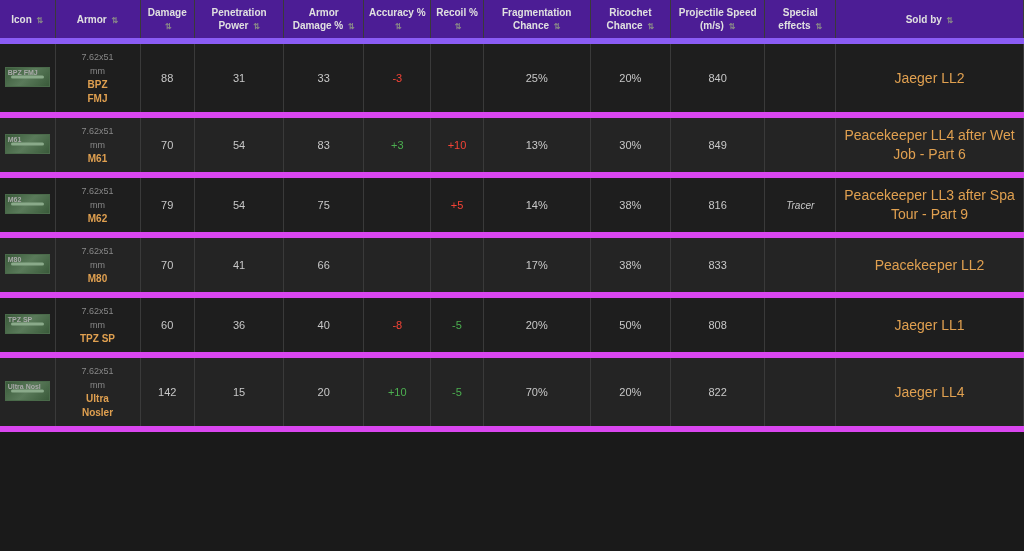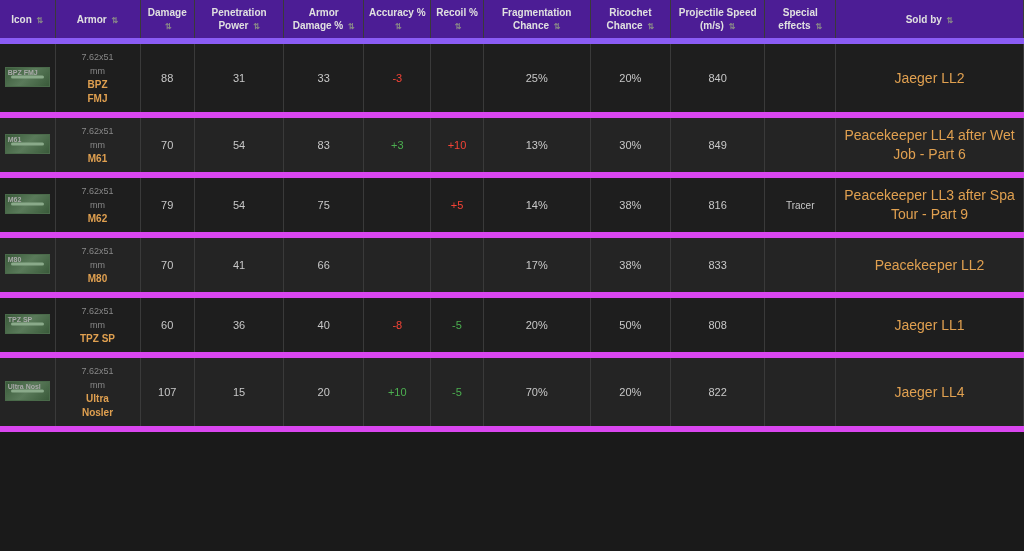--- a/index.html
+++ b/index.html
@@ -93,20 +93,21 @@
     .positive { color: #4caf50; }
     .negative { color: #f44336; }
     .sold-by-cell {
       font-size: 14px;
       color: #e0a050;
       line-height: 1.4;
     }
     .special-cell {
       font-size: 10px;
       color: #c8c8c8;
+      font-style: italic;
     }
     
     .watermark {
       position: fixed;
       top: 50px;
       left: 0;
       width: 100%;
       text-align: center;
       font-size: 80px;
       font-weight: 900;
@@ -244,21 +245,21 @@
           <td><span class="positive">-5</span></td>
           <td>20%</td>
           <td>50%</td>
           <td>808</td>
           <td class="special-cell"></td>
           <td class="sold-by-cell">Jaeger LL1</td>
         </tr>
         <tr>
           <td class="icon-cell"><div class="icon-img"><div style="position: absolute; top: 1px; left: 2px; font-size: 7px; color: rgb(170, 170, 170); font-weight: bold; z-index: 1;">Ultra Nosl</div></div></td>
           <td class="name-cell"><span style="color:#888;font-size:9px;">7.62x51<br>mm</span><br><span style="font-weight:bold;color:#e0a050;">Ultra<br>Nosler</span></td>
-          <td>107</td>
+          <td>142</td>
           <td>15</td>
           <td>20</td>
           <td><span class="positive">+10</span></td>
           <td><span class="positive">-5</span></td>
           <td>70%</td>
           <td>20%</td>
           <td>822</td>
           <td class="special-cell"></td>
           <td class="sold-by-cell">Jaeger LL4</td>
         </tr>

